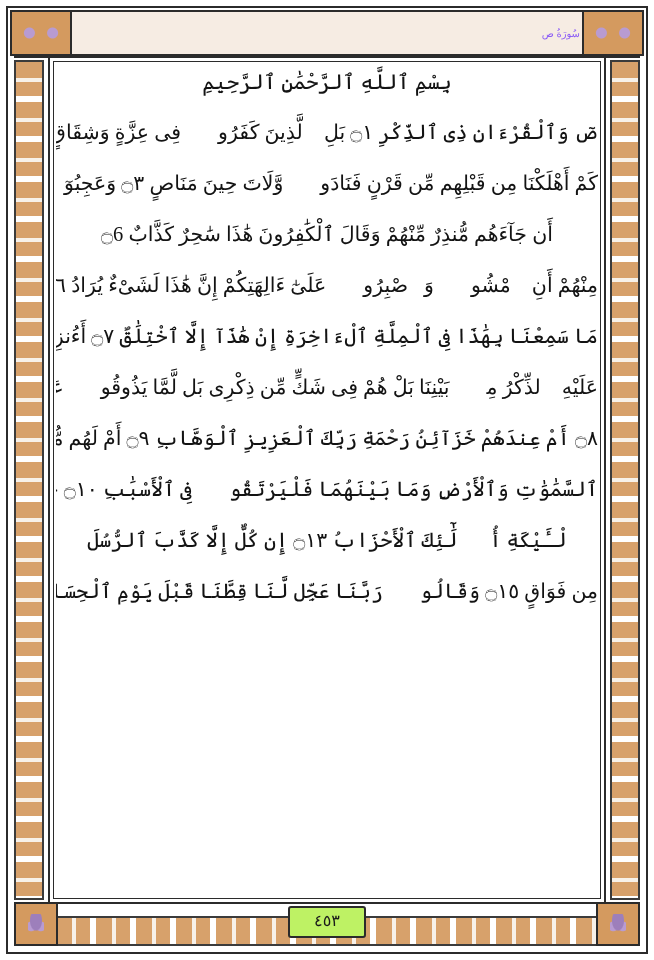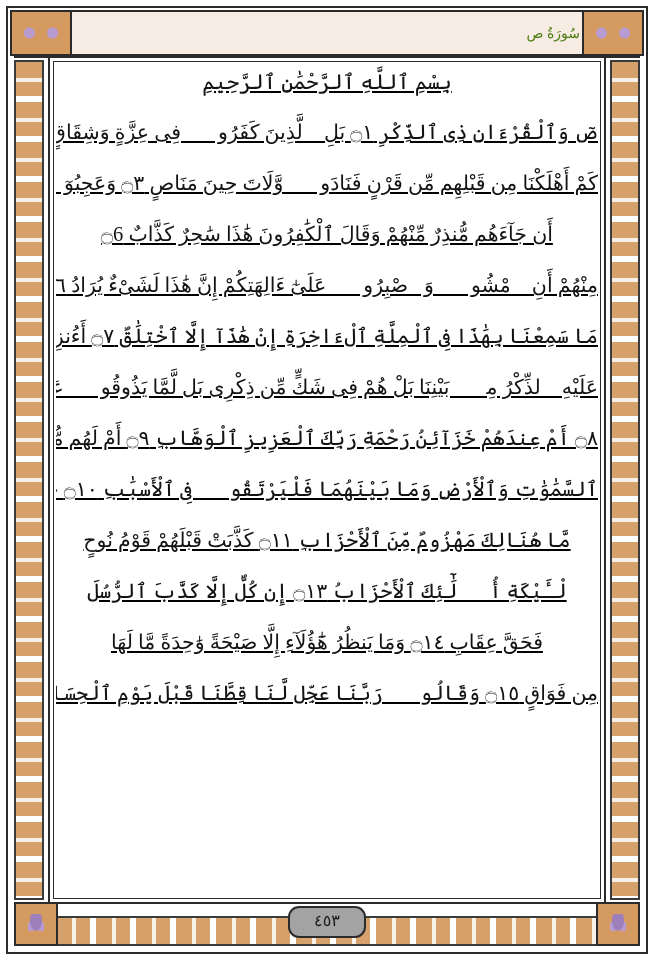--- a/index.html
+++ b/index.html
@@ -73,36 +73,35 @@
       radial-gradient(circle at 30% 50%, #b89bd1 0 5px, transparent 6px),
       radial-gradient(circle at 70% 50%, #b89bd1 0 5px, transparent 6px),
       linear-gradient(#d49a5f, #d49a5f);
     border-right: 2px solid #2b2b2b;
     border-left: 2px solid #2b2b2b;
   }
   .header-band::before { left: 0; }
   .header-band::after  { right: 0; }
 
   .header-txt {
-    font-size: 14px;
-    color: #4d7c0f;
+    font-size: 10px;
+    color: #8b5cf6;
     white-space: nowrap;
     letter-spacing: 0.2px;
   }
 
   
   .mushaf {
     position: absolute;
     left: 56px; top: 66px; right: 56px; bottom: 80px;
     display: flex;
     flex-direction: column;
     justify-content: flex-start;
     z-index: 3;
     overflow: hidden;
-    text-decoration: underline;
   }
 
   .basmala {
     text-align: center;
     font-size: 21px;
     color: #131313;
     margin: 6px 0 14px 0;
     line-height: 1.0;
     letter-spacing: 0.5px;
   }
@@ -121,23 +120,23 @@
     position: absolute;
     left: 50%;
     bottom: 22px;
     transform: translateX(-50%);
     min-width: 74px;
     height: 28px;
     line-height: 26px;
     text-align: center;
     font-size: 16px;
     color: #1a1a1a;
-    background: #a3a3a3;
-    border: 2px solid #2b2b2b;
-    border-radius: 11px;
+    background: #bef264;
+    border: 2px solid #2b2b2b;
+    border-radius: 3px;
     z-index: 6;
     margin-top: 32px;
   }
 
   .border-vine {
     position: absolute;
     background: #d49a5f;
     z-index: 2;
   }
   .vine-left   { left: 14px;  top: 60px; bottom: 60px; width: 30px; }
@@ -213,21 +212,19 @@
     <div class="basmala">بِسْمِ ٱللَّهِ ٱلرَّحْمَٰنِ ٱلرَّحِيمِ</div>
 
     <div class="ayah-line">صٓ وَٱلْقُرْءَانِ ذِى ٱلذِّكْرِ ۝١ بَلِ ٱلَّذِينَ كَفَرُوا۟ فِى عِزَّةٍ وَشِقَاقٍ ۝٢</div>
     <div class="ayah-line">كَمْ أَهْلَكْنَا مِن قَبْلِهِم مِّن قَرْنٍ فَنَادَوا۟ وَّلَاتَ حِينَ مَنَاصٍ ۝٣ وَعَجِبُوٓا۟</div>
     <div class="ayah-line">أَن جَآءَهُم مُّنذِرٌ مِّنْهُمْ وَقَالَ ٱلْكَٰفِرُونَ هَٰذَا سَٰحِرٌ كَذَّابٌ ۝6</div>
     <div class="ayah-line">مِنْهُمْ أَنِ ٱمْشُوا۟ وَٱصْبِرُوا۟ عَلَىٰٓ ءَالِهَتِكُمْ إِنَّ هَٰذَا لَشَىْءٌ يُرَادُ ۝٦</div>
     <div class="ayah-line">مَا سَمِعْنَا بِهَٰذَا فِى ٱلْمِلَّةِ ٱلْءَاخِرَةِ إِنْ هَٰذَآ إِلَّا ٱخْتِلَٰقٌ ۝٧ أَءُنزِلَ</div>
     <div class="ayah-line">عَلَيْهِ ٱلذِّكْرُ مِنۢ بَيْنِنَا بَلْ هُمْ فِى شَكٍّ مِّن ذِكْرِى بَل لَّمَّا يَذُوقُوا۟ عَذَابِ</div>
     <div class="ayah-line">۝٨ أَمْ عِندَهُمْ خَزَآئِنُ رَحْمَةِ رَبِّكَ ٱلْعَزِيزِ ٱلْوَهَّابِ ۝٩ أَمْ لَهُم مُّلْكُ</div>
     <div class="ayah-line">ٱلسَّمَٰوَٰتِ وَٱلْأَرْضِ وَمَا بَيْنَهُمَا فَلْيَرْتَقُوا۟ فِى ٱلْأَسْبَٰبِ ۝١٠ جُندٌ</div>
-    <div class="ayah-line">مَّا هُنَالِكَ مَهْزُومٌ مِّنَ ٱلْأَحْزَابِ ۝١١ كَذَّبَتْ قَبْلَهُمْ قَوْمُ نُوحٍ</div>
     <div class="ayah-line">لْـَٔيْكَةِ أُو۟لَٰٓئِكَ ٱلْأَحْزَابُ ۝١٣ إِن كُلٌّ إِلَّا كَذَّبَ ٱلرُّسُلَ</div>
-    <div class="ayah-line">فَحَقَّ عِقَابِ ۝١٤ وَمَا يَنظُرُ هَٰٓؤُلَآءِ إِلَّا صَيْحَةً وَٰحِدَةً مَّا لَهَا</div>
     <div class="ayah-line">مِن فَوَاقٍ ۝١٥ وَقَالُوا۟ رَبَّنَا عَجِّل لَّنَا قِطَّنَا قَبْلَ يَوْمِ ٱلْحِسَابِ ۝١٦</div>
   </div>
 
   <div class="page-number">٤٥٣</div>
 
 </div>
 
 </body></html>

